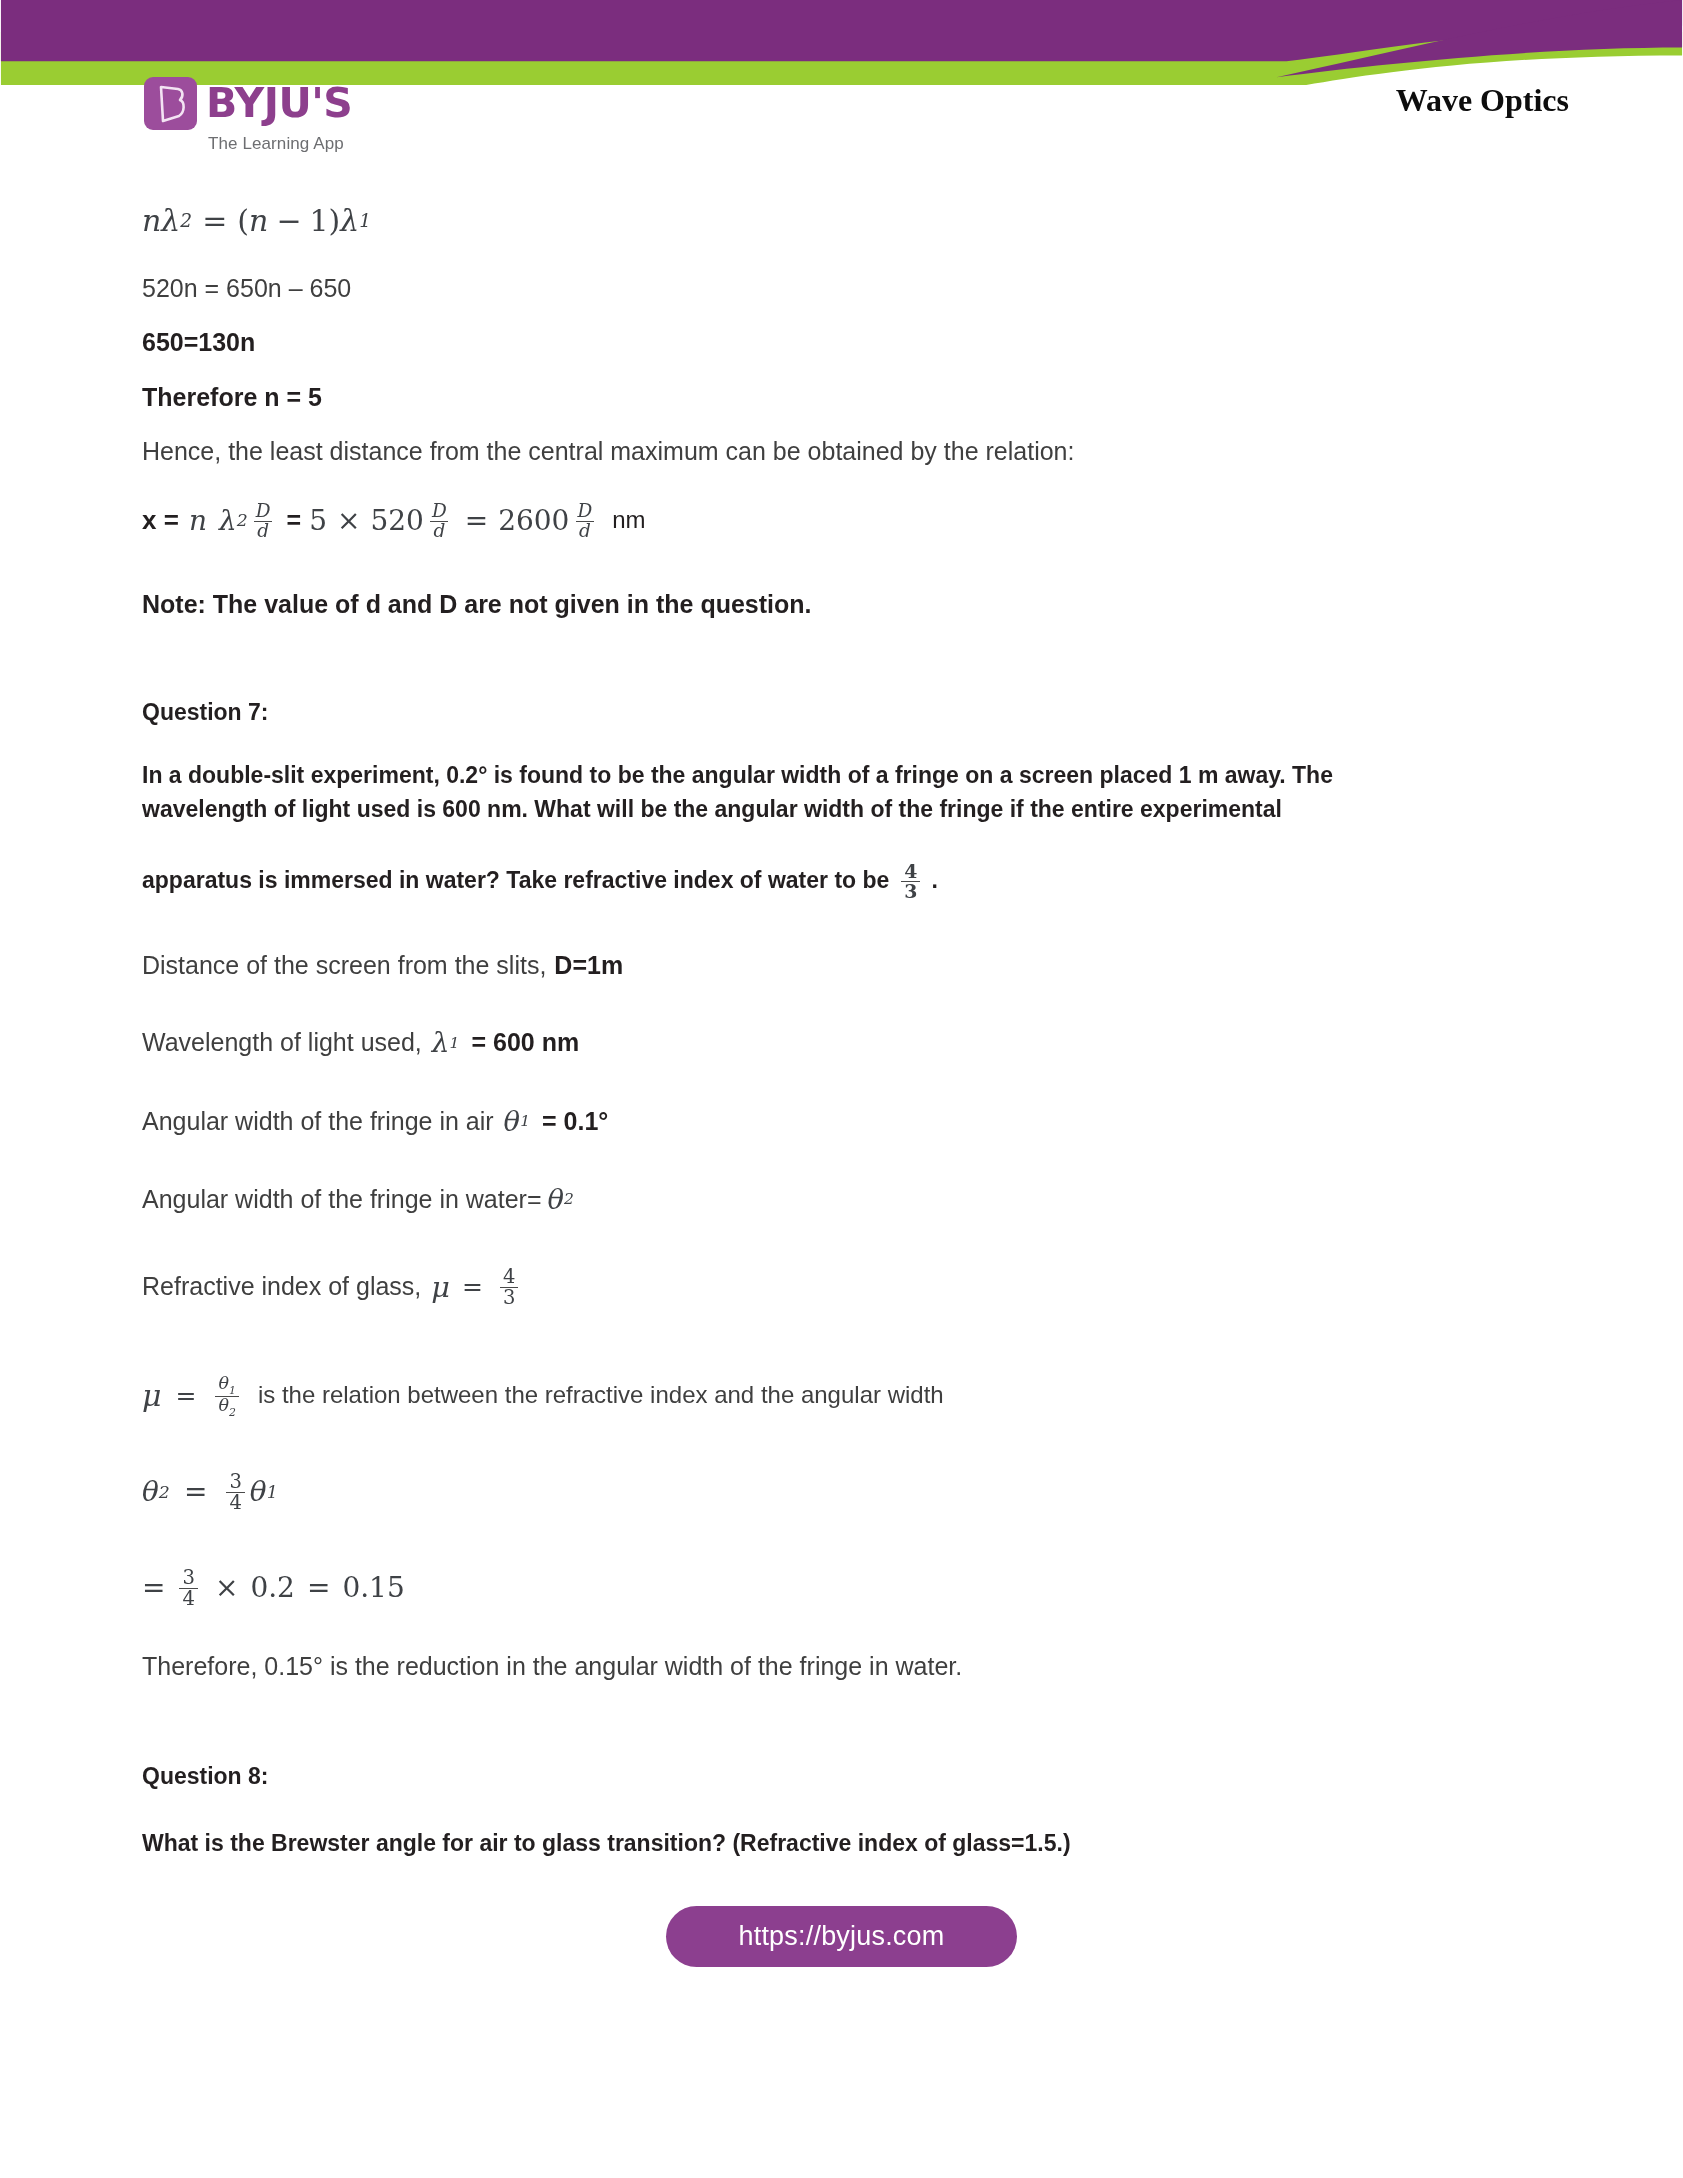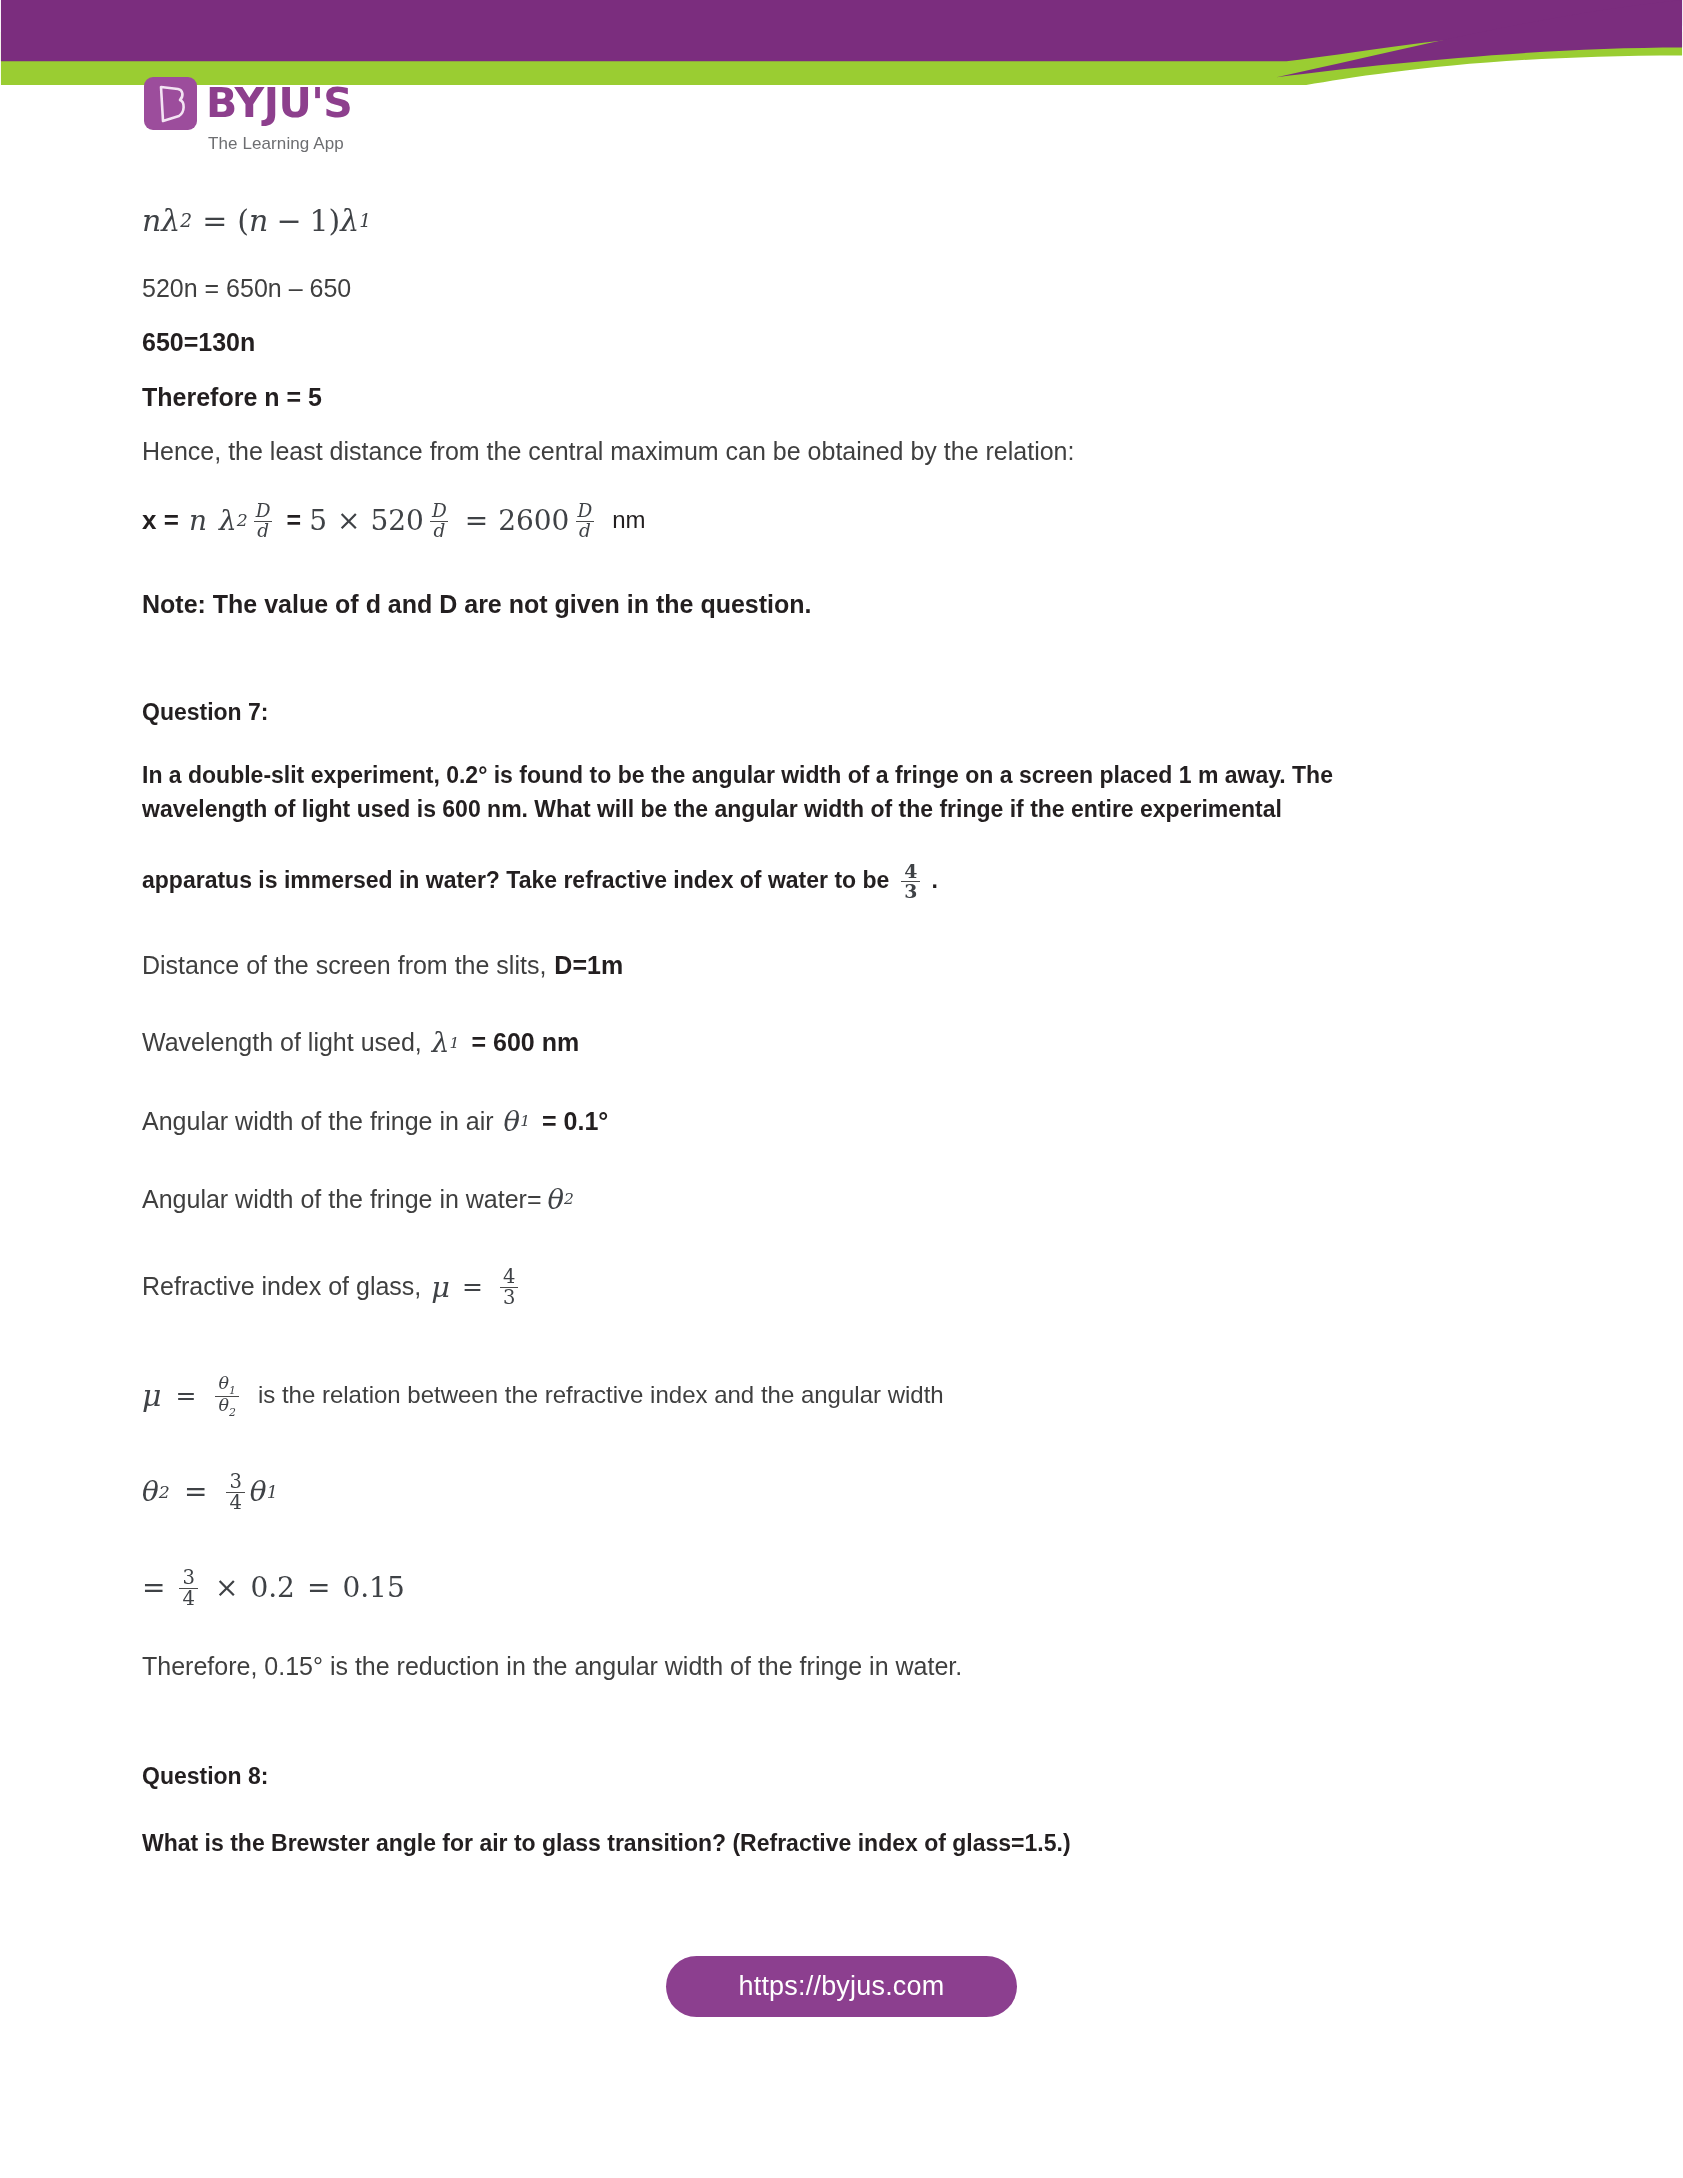--- a/index.html
+++ b/index.html
@@ -148,21 +148,21 @@
     font-weight: bold;
     line-height: 1.5;
     color: #231f20;
     max-width: 1277px;
   }
 
   
   .footer {
     position: absolute;
     left: 0;
-    top: 1956px;
+    top: 1906px;
     width: 1683px;
     display: flex;
     justify-content: center;
   }
   .url-pill {
     background: #8c3f8f;
     color: #ffffff;
     font-size: 27px;
     padding: 15px 73px;
     border-radius: 34px;
@@ -188,20 +188,21 @@
         <svg width="34" height="40" viewBox="0 0 34 40" xmlns="http://www.w3.org/2000/svg">
           <path d="M7 3 L24 5 C29 6 30 12 26 16 C31 18 31 28 25 32 L9 37 Z" fill="none" stroke="#f3e3f3" stroke-width="2.6" stroke-linejoin="round"></path>
         </svg>
       </span>
       <span class="logo-word">BYJU'S</span>
     </div>
     <div class="logo-tag">The Learning App</div>
   </div>
 
   <div class="doc-title">
+    <div>Wave Optics</div>
   </div>
 </div>
 
 <div class="content">
 
   <div class="mrow math gap-md" style="font-size:30px;">
     <span>n</span>
       <span>λ</span>
       <span class="sub">2</span>
     <span style="margin:0 10px;" class="math-up">=</span>

